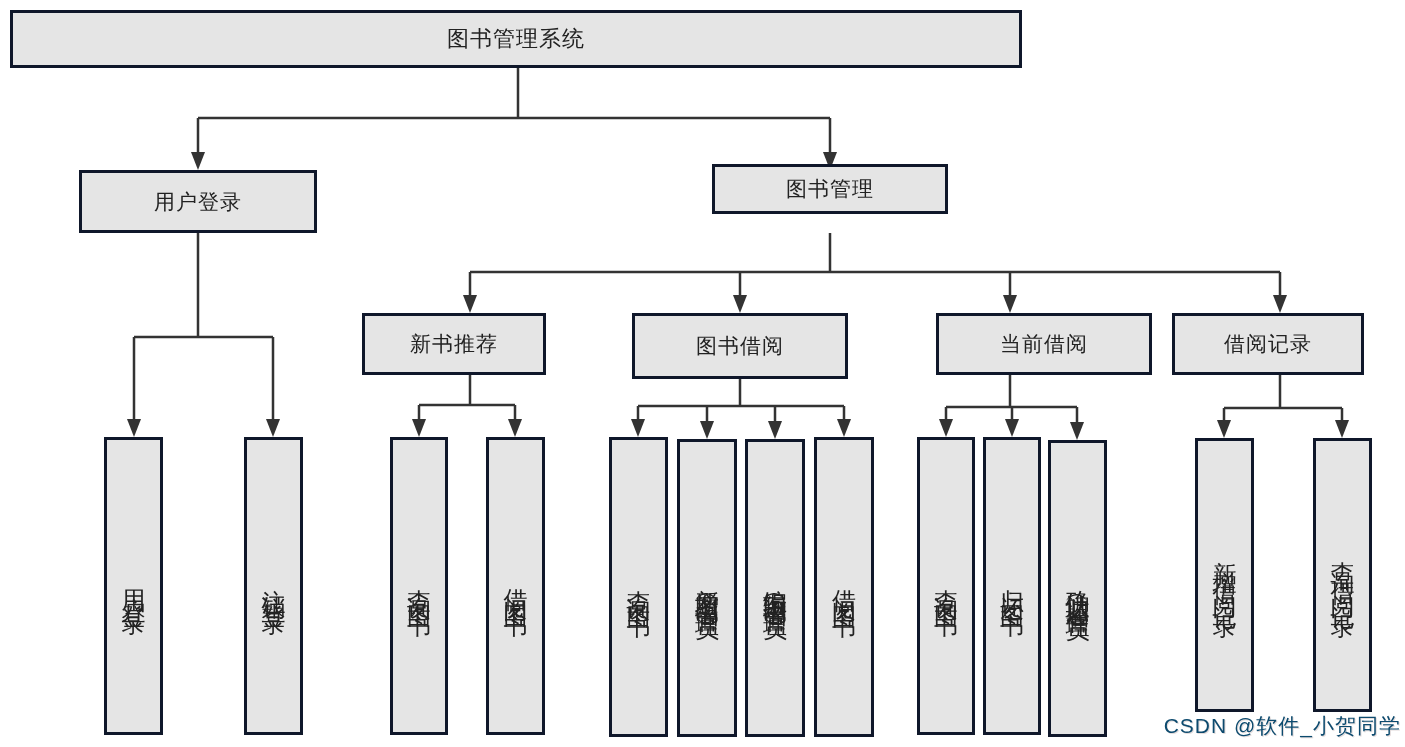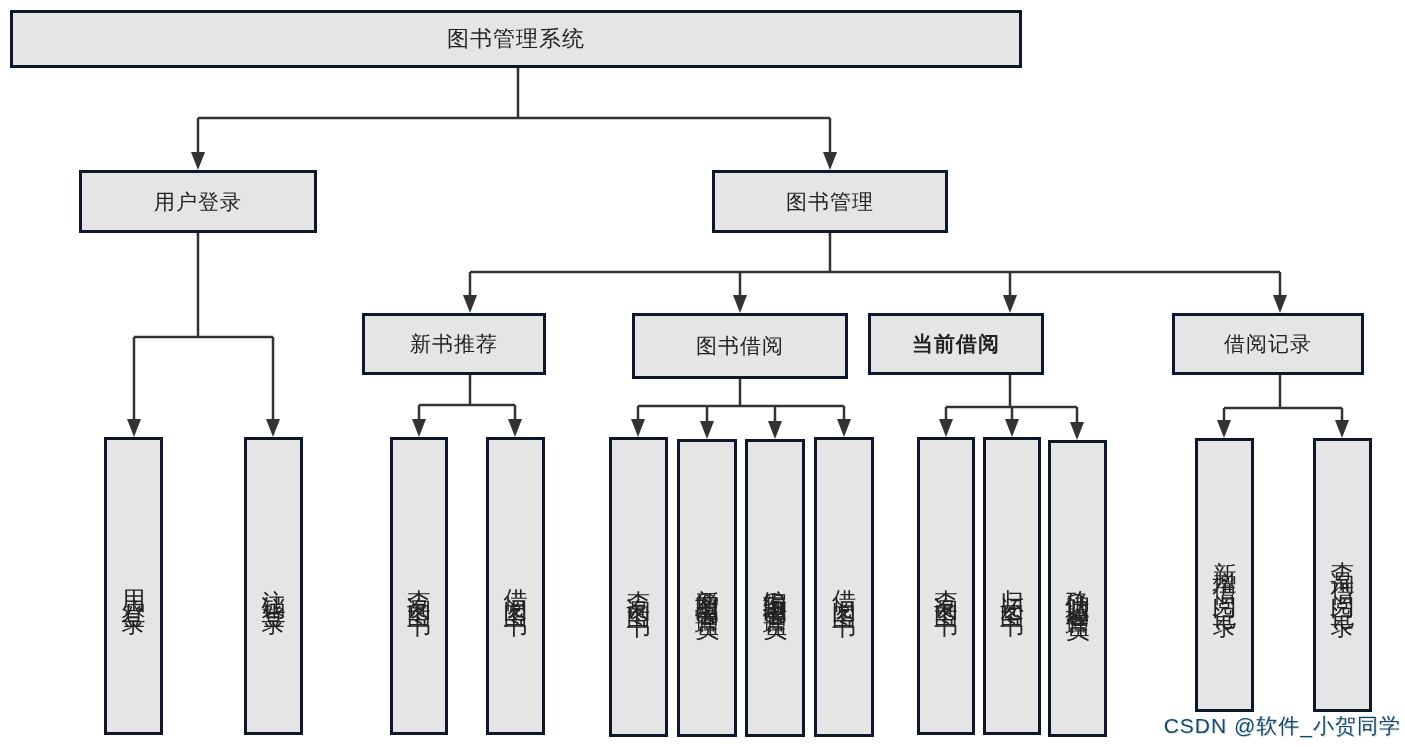--- a/index.html
+++ b/index.html
@@ -71,25 +71,25 @@
       <polygon points="1005,419 1019,419 1012,437"></polygon>
       <polygon points="1070,422 1084,422 1077,440"></polygon>
       <polygon points="1217,420 1231,420 1224,438"></polygon>
       <polygon points="1335,420 1349,420 1342,438"></polygon>
     </g>
   </svg>
 
   <div class="box h" style="left:10px;top:10px;width:1012px;height:58px;font-size:22px;">图书管理系统</div>
 
   <div class="box h" style="left:79px;top:170px;width:238px;height:63px;">用户登录</div>
-  <div class="box h" style="left:712px;top:170px;width:236px;height:63px;">图书管理</div>
+  <div class="box h" style="left:712px;top:164px;width:236px;height:50px;">图书管理</div>
 
   <div class="box h" style="left:362px;top:313px;width:184px;height:62px;">新书推荐</div>
   <div class="box h" style="left:632px;top:313px;width:216px;height:66px;">图书借阅</div>
-  <div class="box h" style="left:868px;top:313px;width:176px;height:62px;font-weight:bold;">当前借阅</div>
+  <div class="box h" style="left:936px;top:313px;width:216px;height:62px;">当前借阅</div>
   <div class="box h" style="left:1172px;top:313px;width:192px;height:62px;">借阅记录</div>
 
   <div class="box v v4" style="left:104px;top:437px;width:59px;height:298px;">用户登录</div>
   <div class="box v v4" style="left:244px;top:437px;width:59px;height:298px;">注销登录</div>
 
   <div class="box v v4" style="left:390px;top:437px;width:58px;height:298px;">查询图书</div>
   <div class="box v v4" style="left:486px;top:437px;width:59px;height:298px;">借阅图书</div>
 
   <div class="box v v4" style="left:609px;top:437px;width:59px;height:300px;">查询图书</div>
   <div class="box v v9" style="left:677px;top:439px;width:60px;height:298px;">新增图书（管理员）</div>

